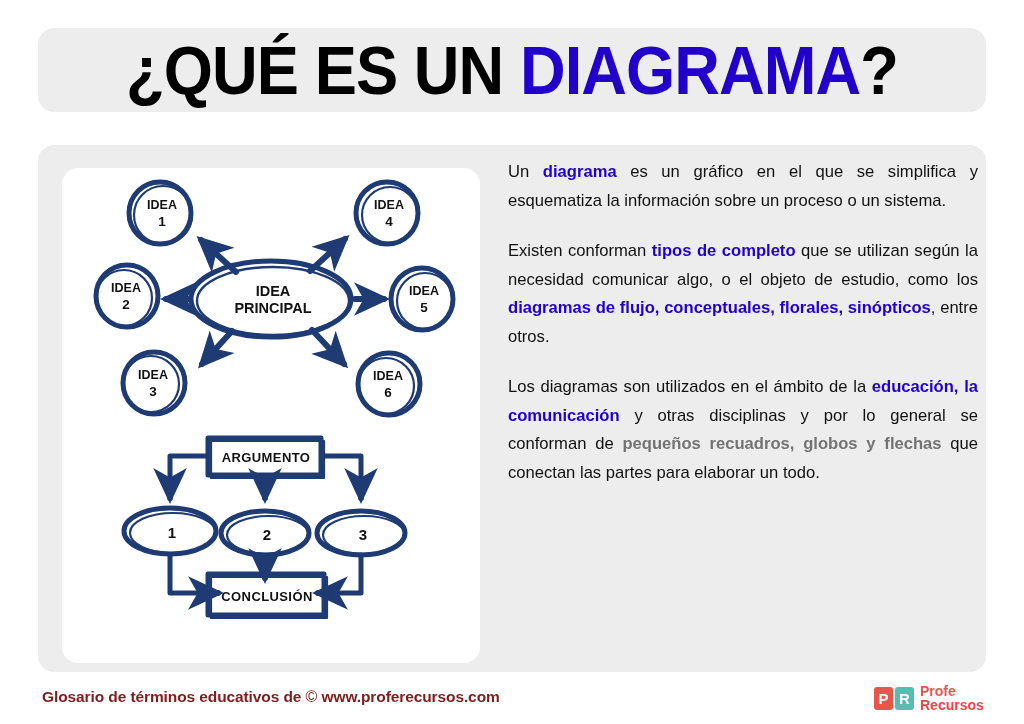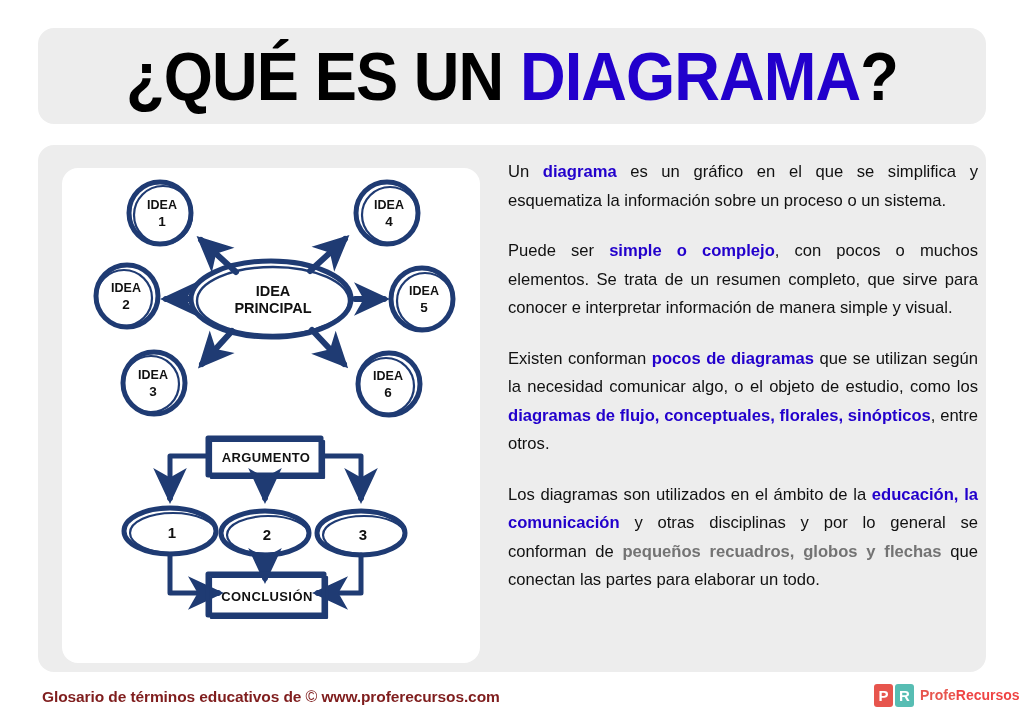--- a/index.html
+++ b/index.html
@@ -15,21 +15,21 @@
     font-family: "Liberation Sans", sans-serif;
     overflow: hidden;
   }
 
   
   #title-banner {
     position: absolute;
     left: 38px;
     top: 28px;
     width: 948px;
-    height: 96px;
+    height: 84px;
     background: #ededed;
     border-radius: 16px;
     display: flex;
     align-items: center;
     justify-content: center;
   }
   #title-text {
     font-family: "Liberation Sans Narrow", "Liberation Sans", sans-serif;
     font-weight: bold;
     font-size: 68px;
@@ -118,21 +118,21 @@
     font-size: 15px;
     display: flex;
     align-items: center;
     justify-content: center;
     line-height: 1;
   }
   .logo-tile.p { background: #e7554d; }
   .logo-tile.r { background: #57bdb3; }
   .logo-words {
     display: flex;
-    flex-direction: row;
+    flex-direction: column;
     line-height: 1.02;
     font-weight: bold;
     font-size: 14px;
   }
   .logo-profe { color: #e7554d; }
   .logo-recursos { color: #ef4444; }
 </style>
 </head>
 <body>
 
@@ -237,23 +237,22 @@
       <text x="301" y="372" font-size="15">3</text>
 
       <text x="205" y="433" font-size="13" letter-spacing="0.4">CONCLUSIÓN</text>
     </g>
   </svg>
 </div>
 
 <div id="text-column">
   <p><span>Un </span><span class="blue">diagrama</span><span> es un gráfico en el que se simplifica y esquematiza la información sobre un proceso o un sistema.</span></p>
 
-  <p><span>Puede ser </span><span class="blue">simple o complejo</span><span>, con pocos o muchos elementos. Se trata de un resumen completo, que sirve para conocer e interpretar información de manera simple y visual.</span></p>
-
-  <p><span>Existen conforman </span><span class="blue">pocos de diagramas</span><span> que se utilizan según la necesidad comunicar algo, o el objeto de estudio, como los </span><span class="blue">diagramas de flujo, conceptuales, florales, sinópticos</span><span>, entre otros.</span></p>
+
+  <p><span>Existen conforman </span><span class="blue">tipos de completo</span><span> que se utilizan según la necesidad comunicar algo, o el objeto de estudio, como los </span><span class="blue">diagramas de flujo, conceptuales, florales, sinópticos</span><span>, entre otros.</span></p>
 
   <p><span>Los diagramas son utilizados en el ámbito de la </span><span class="blue">educación, la comunicación</span><span> y otras disciplinas y por lo general se conforman de </span><span class="bold">pequeños recuadros, globos y flechas</span><span> que conectan las partes para elaborar un todo.</span></p>
 </div>
 
 <div id="footer-credit"><span>Glosario de términos educativos de</span>
   <span id="copyright-icon">©</span>
   <span>www.proferecursos.com</span>
 </div>
 
 <div id="brand-logo">

